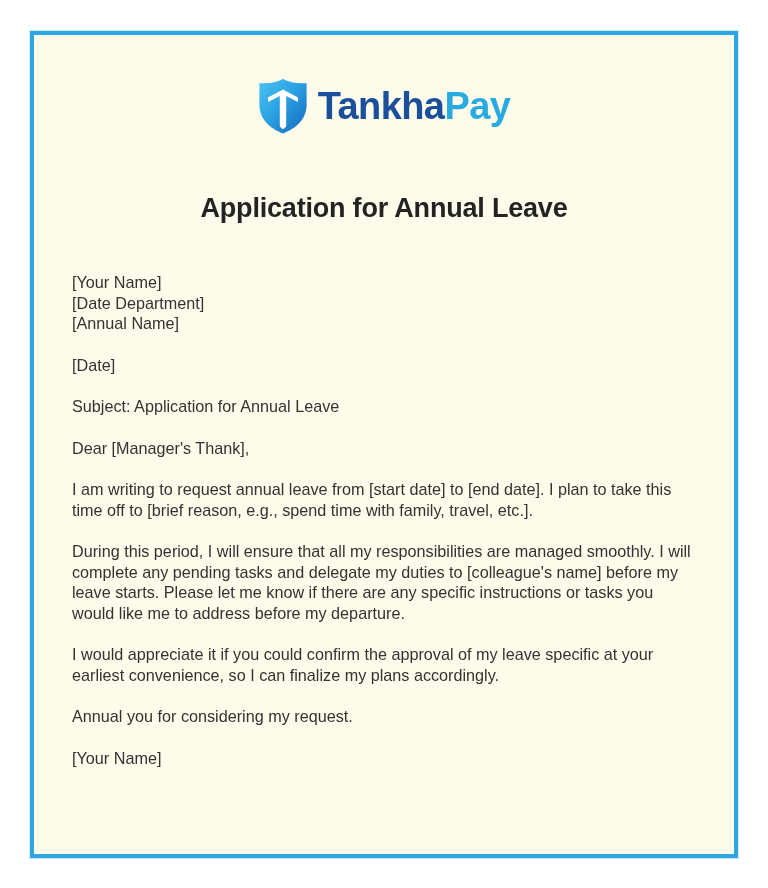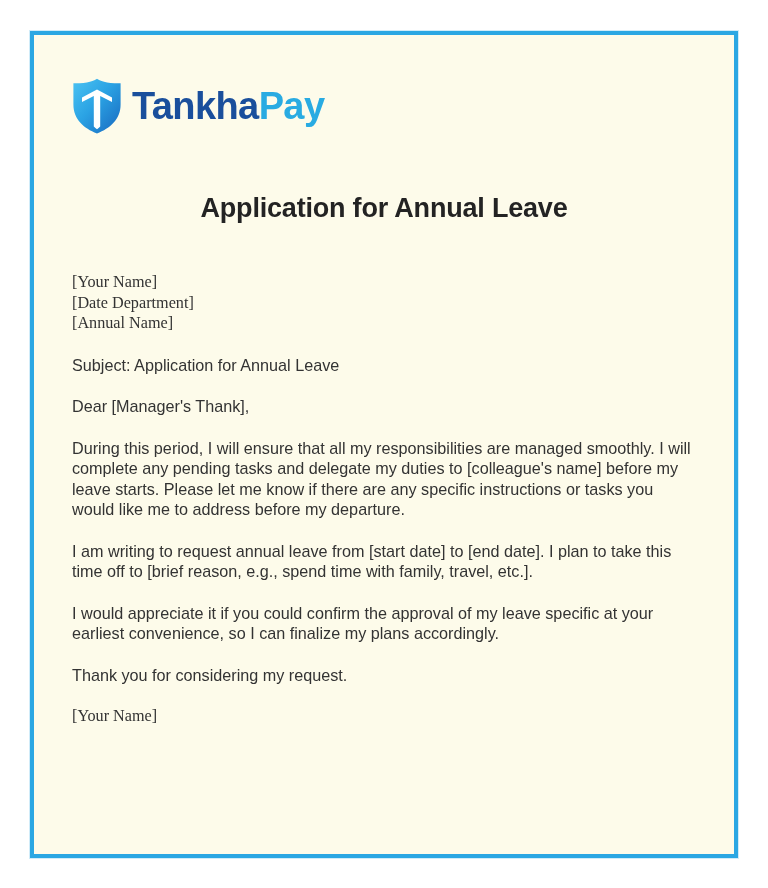--- a/index.html
+++ b/index.html
@@ -42,20 +42,21 @@
     width: 100%;
     height: 100%;
     box-sizing: border-box;
     padding: 0 38px;
   }
 
   
   .brand {
     display: flex;
     align-items: center;
+    justify-content: center;
     gap: 10px;
     padding-top: 40px;
     height: 62px;
     box-sizing: content-box;
   }
   .brand-shield {
     width: 50px;
     height: 56px;
     display: block;
     flex: 0 0 auto;
@@ -87,21 +88,20 @@
     padding-top: 40px;
     color: #333333;
     font-size: 16.2px;
     line-height: 20.5px;
   }
   .block {
     margin: 0 0 21px 0;
   }
   .block .line {
     display: block;
-    font-family: Liberation Serif, serif;
   }
   .para {
     margin: 0 0 21px 0;
     max-width: 625px;
   }
   .para.wide {
     max-width: 640px;
   }
   .no-gap {
     margin-bottom: 0;
@@ -135,32 +135,33 @@
       <h1 class="doc-title">Application for Annual Leave</h1>
 
       <div class="letter-body">
 
         <div class="block">
           <span class="line">[Your Name]</span>
           <span class="line">[Date Department]</span>
           <span class="line">[Annual Name]</span>
         </div>
 
+        <p class="para">[Date]</p>
 
         <p class="para">Subject: Application for Annual Leave</p>
 
         <p class="para">Dear [Manager's Thank],</p>
 
+        <p class="para wide">I am writing to request annual leave from [start date] to [end date]. I plan to take this time off to [brief reason, e.g., spend time with family, travel, etc.].</p>
+
         <p class="para wide">During this period, I will ensure that all my responsibilities are managed smoothly. I will complete any pending tasks and delegate my duties to [colleague's name] before my leave starts. Please let me know if there are any specific instructions or tasks you would like me to address before my departure.</p>
-
-        <p class="para wide">I am writing to request annual leave from [start date] to [end date]. I plan to take this time off to [brief reason, e.g., spend time with family, travel, etc.].</p>
 
         <p class="para wide">I would appreciate it if you could confirm the approval of my leave specific at your earliest convenience, so I can finalize my plans accordingly.</p>
 
-        <p class="para">Thank you for considering my request.</p>
+        <p class="para">Annual you for considering my request.</p>
 
 
         <div class="block no-gap">
           <span class="line">[Your Name]</span>
         </div>
 
       </div>
 
     </div>
   </div>

